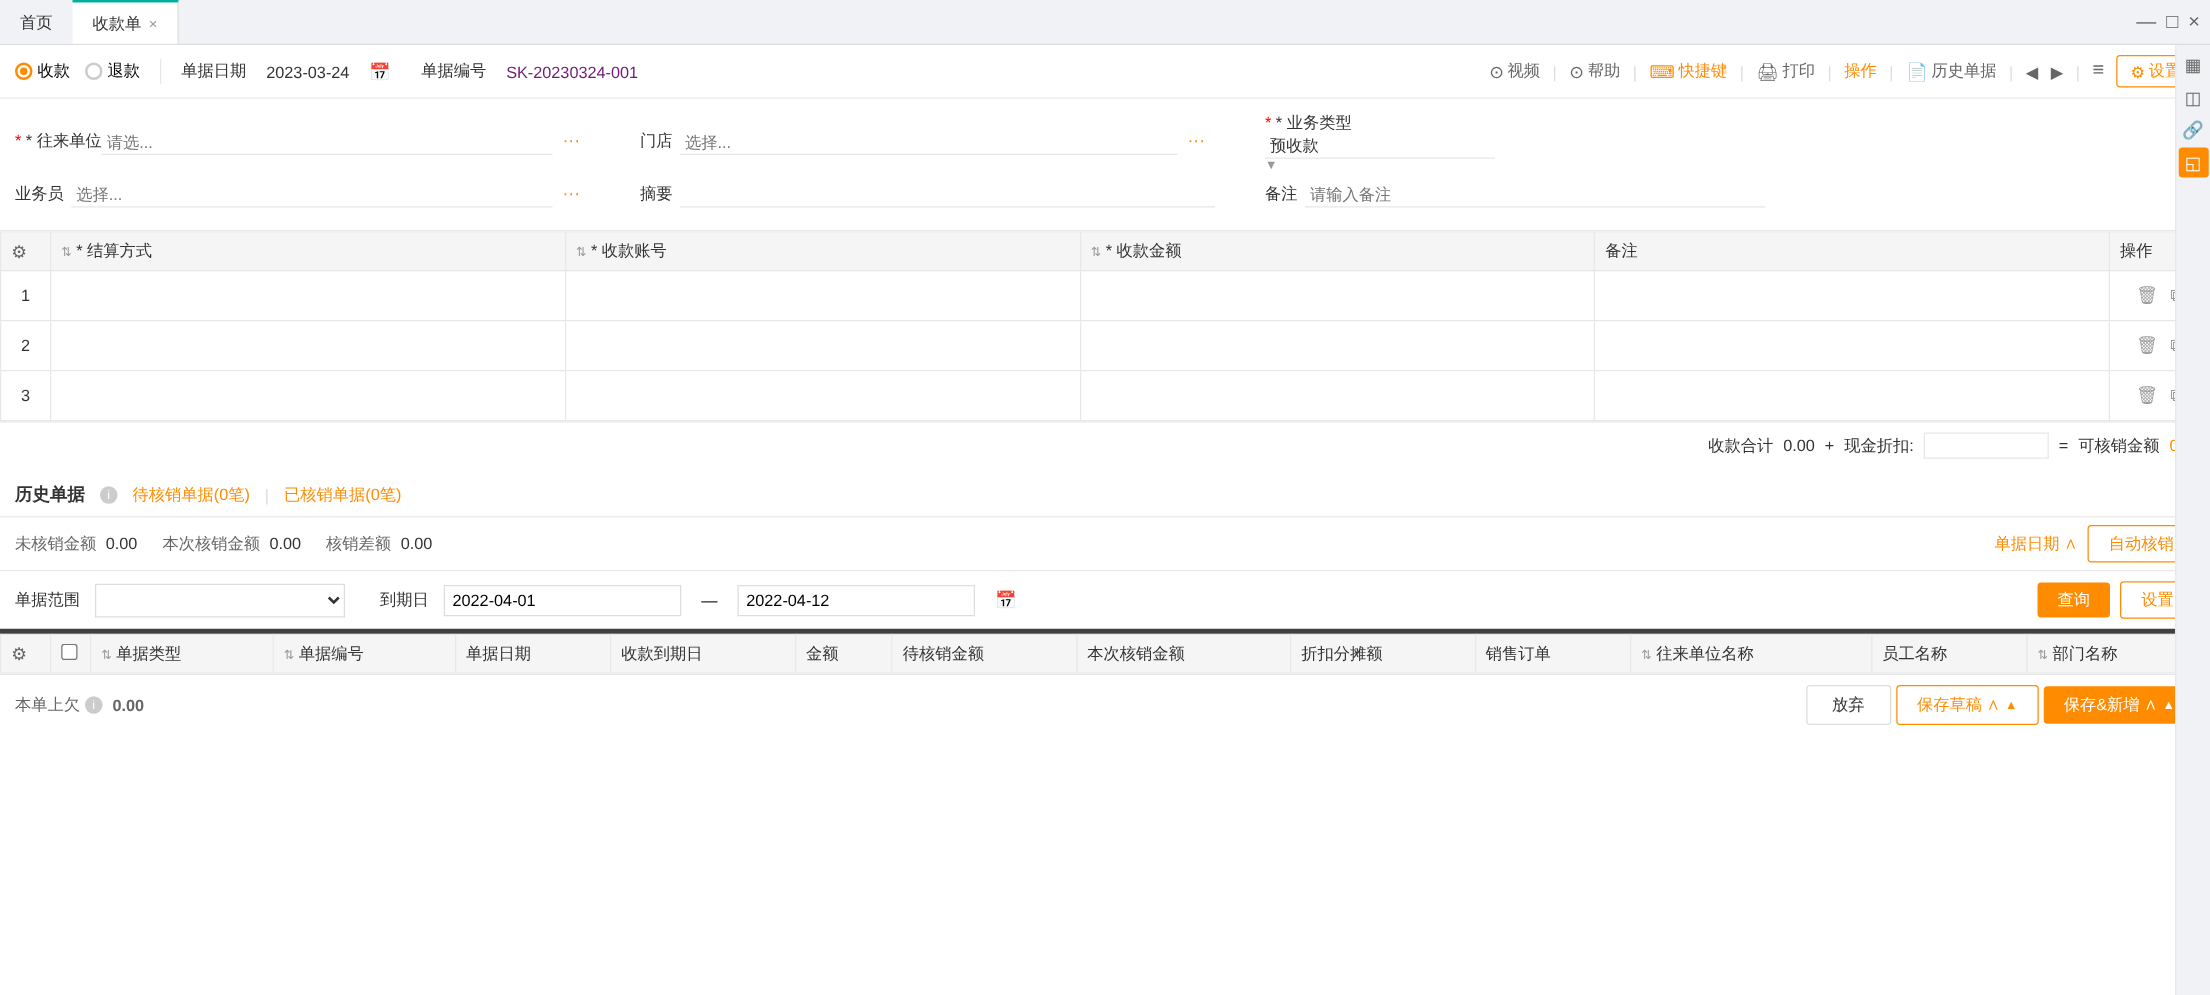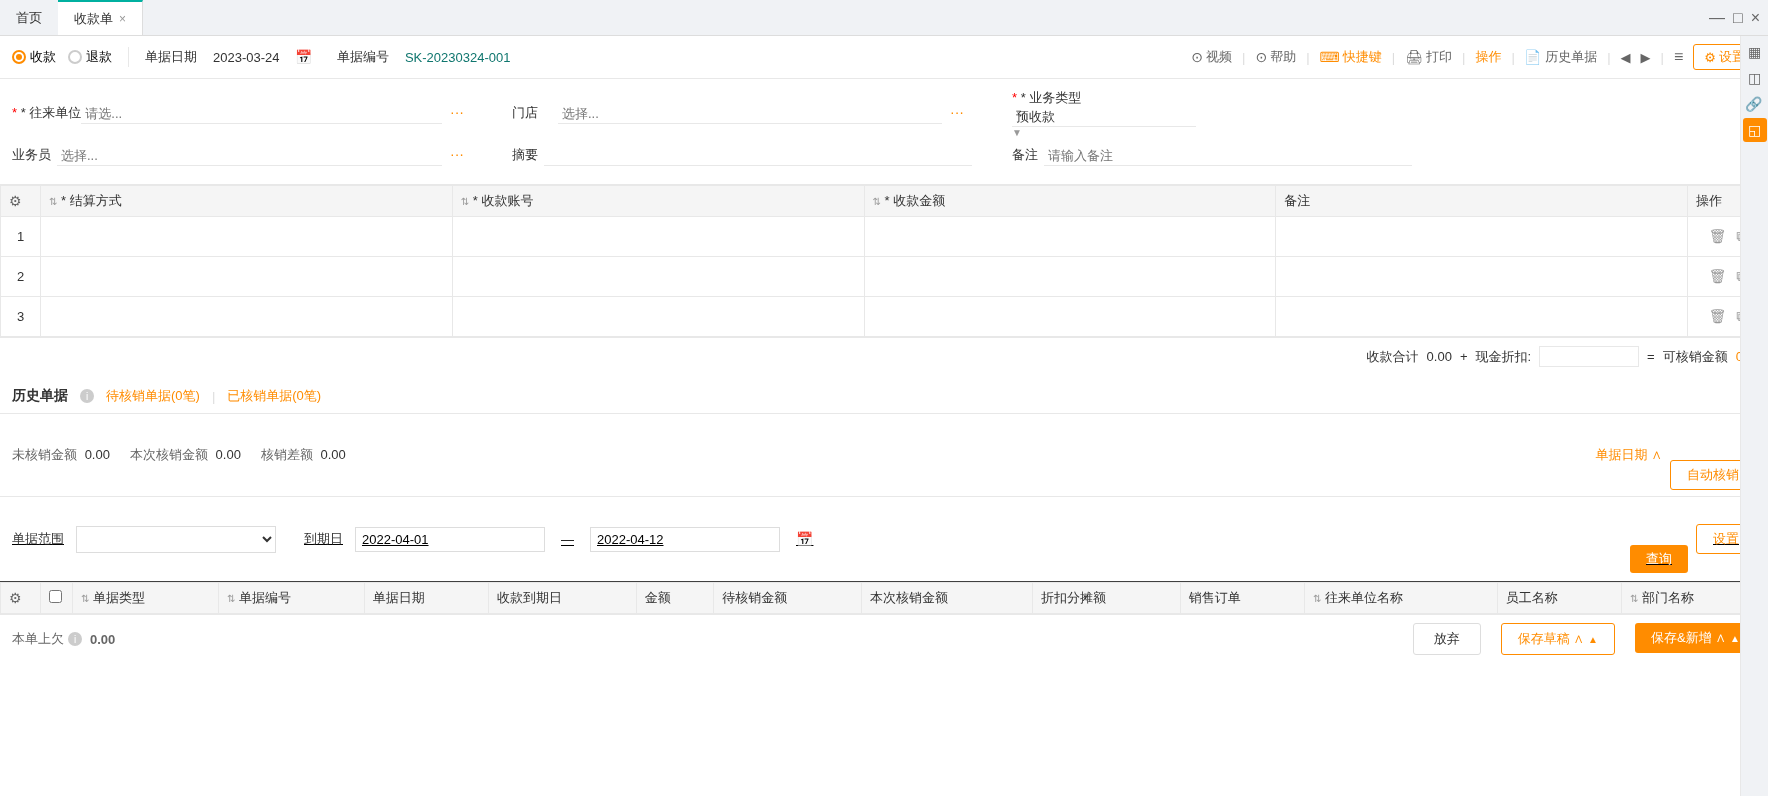--- a/index.html
+++ b/index.html
@@ -105,54 +105,54 @@
     .verify-title { font-weight: bold; font-size: 14px; color: #333; }
     .info-icon {
       width: 14px; height: 14px; border-radius: 50%; background: #ccc;
       color: #fff; font-size: 10px; display: inline-flex; align-items: center; justify-content: center;
     }
     .verify-tab { color: #ff8c00; cursor: pointer; font-size: 13px; }
     .verify-stats { display: flex; align-items: center; padding: 6px 12px; gap: 20px; border-bottom: 1px solid #e8e8e8; }
     .stat-item { color: #333; }
     .stat-label { color: #666; }
     .verify-filter-row {
-      display: flex; align-items: center; padding: 8px 12px; gap: 12px; border-bottom: 1px solid #404040; text-decoration: underline;
+      display: flex; align-items: center; padding: 8px 12px; gap: 12px; border-bottom: 4px solid #404040;
     }
     .filter-label { color: #333; white-space: nowrap; }
     .filter-select {
       border: 1px solid #ddd; padding: 4px 8px; outline: none; background: #fff;
       min-width: 200px; color: #333;
     }
     .date-input { border: 1px solid #ddd; padding: 4px 6px; outline: none; background: #fff; min-width: 90px; }
     .date-dash { margin: 0 4px; }
     .more-conditions { color: #ff8c00; cursor: pointer; display: flex; align-items: center; gap: 3px; }
     .query-btn {
       background: #ff8c00; color: #fff; border: none; padding: 5px 16px;
-      cursor: pointer; border-radius: 3px; margin-top: 40px;
+      cursor: pointer; border-radius: 3px;
     }
     .settings-btn2 {
       background: #fff; color: #ff8c00; border: 1px solid #ff8c00;
       padding: 5px 16px; cursor: pointer; border-radius: 3px;
     }
 
     
     .verify-table-section { overflow-x: auto; flex: 1; min-height: 0; }
     .verify-table { width: 100%; border-collapse: collapse; }
     .verify-table th {
       background: #f5f5f5; border: 1px solid #e8e8e8; padding: 6px 8px;
       font-weight: normal; color: #333; white-space: nowrap; text-align: left;
     }
 
     
     .bottom-bar {
       display: flex; align-items: center; padding: 8px 12px;
       border-top: 1px solid #e8e8e8; background: #fff; flex-shrink: 0;
     }
     .bottom-info { display: flex; align-items: center; gap: 4px; color: #666; }
-    .bottom-actions { margin-left: auto; display: flex; align-items: flex-start; gap: 20px; }
+    .bottom-actions { margin-left: auto; display: flex; align-items: center; gap: 4px; }
     .discard-btn {
       background: #fff; color: #333; border: 1px solid #ddd;
       padding: 6px 20px; cursor: pointer; border-radius: 3px;
     }
     .save-draft-btn {
       background: #fff; color: #ff8c00; border: 1px solid #ff8c00;
       padding: 6px 16px; cursor: pointer; border-radius: 3px;
       display: flex; align-items: center; gap: 4px;
     }
     .save-new-btn {
@@ -210,21 +210,21 @@
       <div class="radio-item">
         <div class="radio-dot inactive"></div>
         <span>退款</span>
       </div>
     </div>
     <div class="toolbar-divider"></div>
     <span class="date-label">单据日期</span>
     <span class="date-value">2023-03-24</span>
     <span class="calendar-icon">📅</span>
     <span style="color:#333;margin-left:8px;">单据编号</span>
-    <span style="color:#0f766e;font-weight:500;">SK-20230324-001</span>
+    <span style="color:#701a75;font-weight:500;">SK-20230324-001</span>
     <div class="toolbar-right">
       <div class="toolbar-btn">
         <span class="icon">⊙</span>
         <span>视频</span>
       </div>
       <span style="color:#ddd;">|</span>
       <div class="toolbar-btn">
         <span class="icon">⊙</span>
         <span>帮助</span>
       </div>
@@ -262,21 +262,21 @@
   <div class="form-area">
     <div class="form-row">
 
       <div class="form-field" style="max-width:460px;">
         <span class="form-label required">* 往来单位</span>
         <input class="form-input" type="text" placeholder="请选..." style="">
         <span class="form-more">···</span>
       </div>
 
       <div class="form-field" style="max-width:460px;margin-left:40px;">
-        <span class="form-label" style="margin-right:20px;">门店</span>
+        <span class="form-label" style="margin-right:6px;">门店</span>
         <input class="form-input" type="text" placeholder="选择..." style="">
         <span class="form-more">···</span>
       </div>
 
       <div class="form-field" style="max-width:400px;margin-left:40px;flex-direction:column;">
         <span class="form-label required" style="margin-right:6px;">* 业务类型</span>
         <input class="form-input" type="text" value="预收款" style="color: rgb(51, 51, 51);">
         <span class="form-dropdown-arrow">▼</span>
       </div>
     </div>

